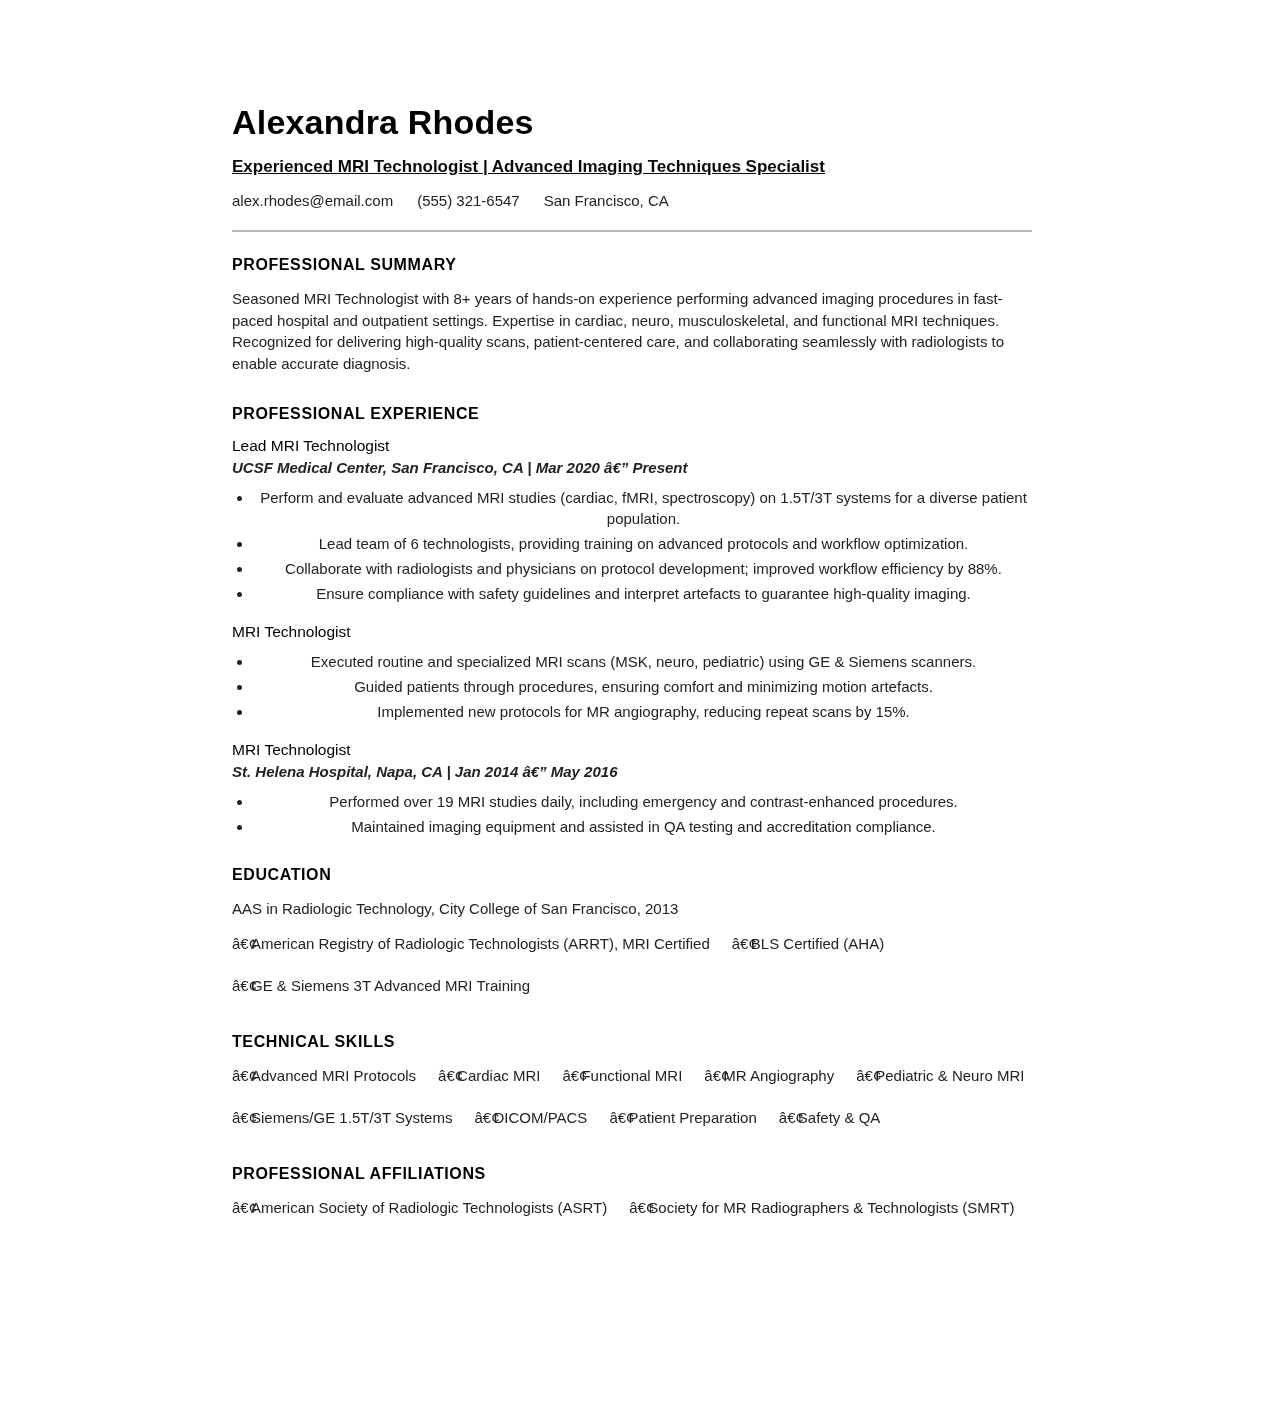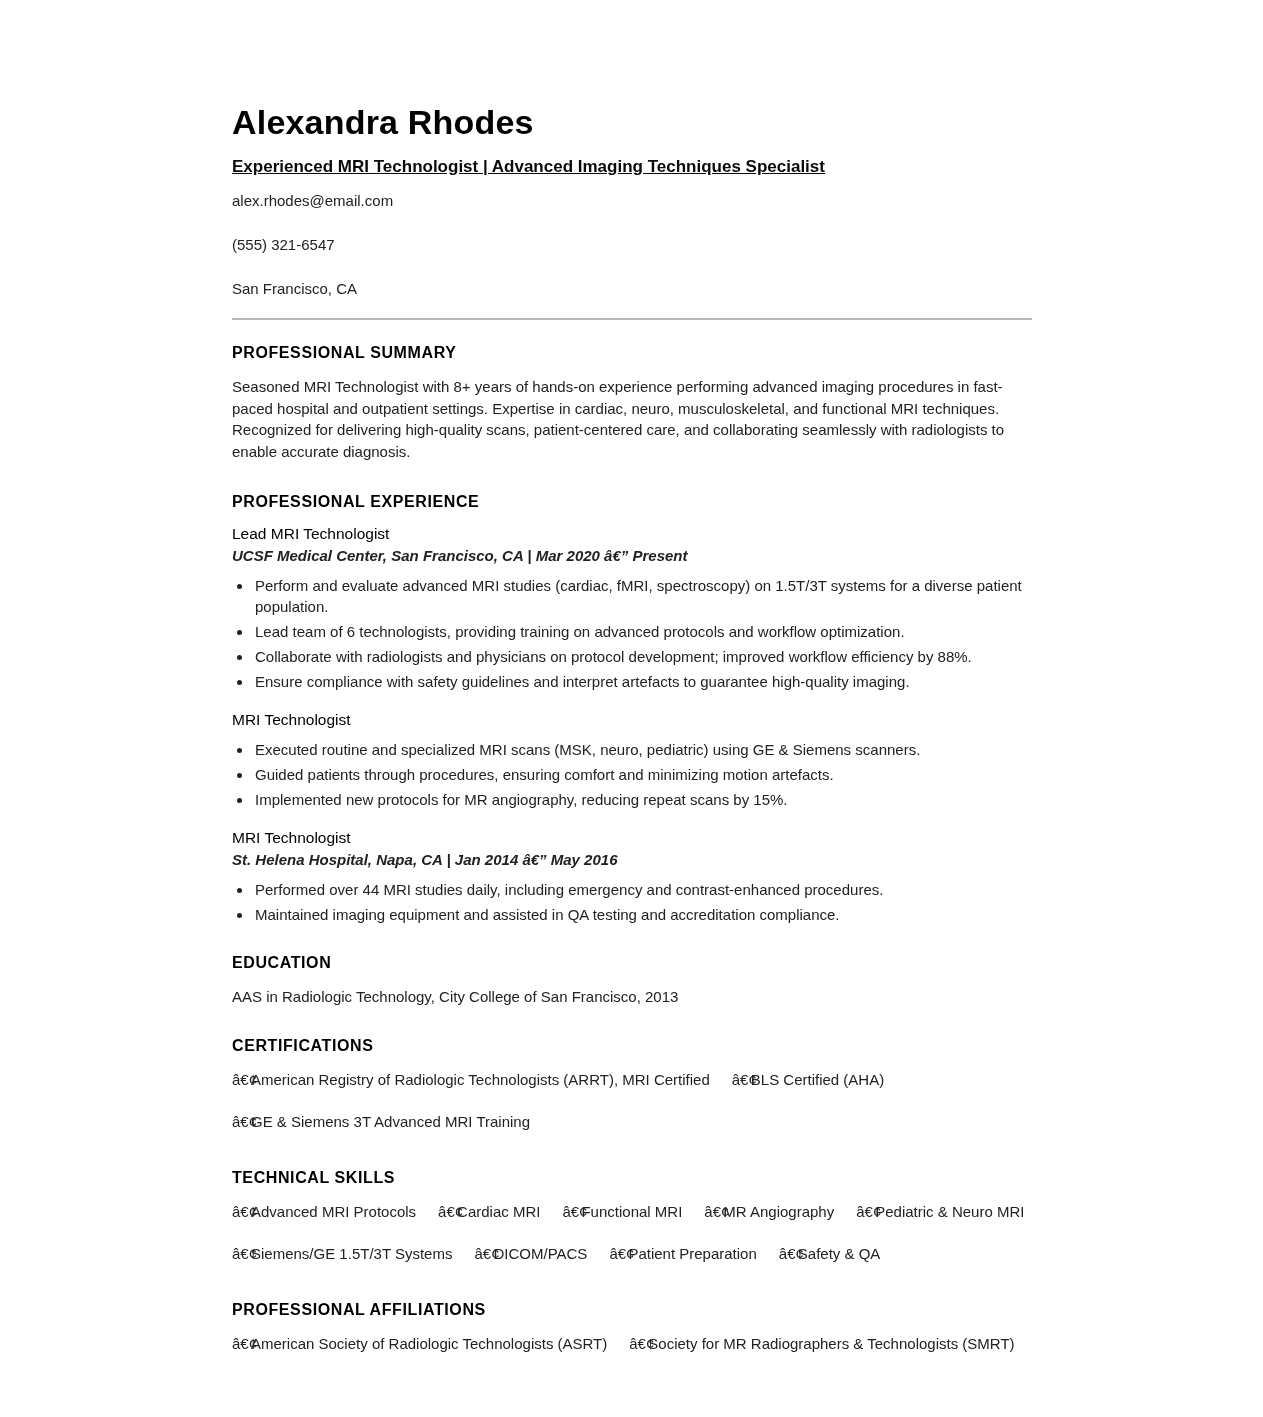--- a/index.html
+++ b/index.html
@@ -25,21 +25,21 @@
   }
   .subtitle {
     margin-top: 13px;
     font-size: 17px; line-height: 24px; font-weight: 700;
     color: #0a0a0a;
     text-decoration: underline;
   }
   .contact {
     margin-top: 12px;
     display: flex; gap: 24px;
-    font-size: 15px; line-height: 20px; flex-direction: column;
+    font-size: 15px; line-height: 20px;
   }
   .rule {
     border: none; border-top: 2px solid #b9b9b9;
     margin: 19px 0 0 0;
   }
   h2 {
     font-size: 16px; line-height: 20px; font-weight: 700;
     letter-spacing: 0.6px; color: #000000;
     margin: 36px 0 0 0;
   }
@@ -58,20 +58,21 @@
   }
   .job.first h3 { margin-top: 12px; }
   .jobmeta {
     font-style: italic; line-height: 20px;
     margin-top: 2px;
     font-weight: bold;
   }
   .job ul {
     margin: 9px 0 0 0;
     padding: 0 0 0 21px;
+    text-align: center;
   }
   .job li {
     margin: 0 0 4px 0;
     padding-left: 2px;
     line-height: 21px;
   }
   .job li:last-child { margin-bottom: 0; }
   .chips {
     margin-top: 13px;
     display: flex; flex-wrap: wrap;
@@ -126,29 +127,28 @@
       <li>Executed routine and specialized MRI scans (MSK, neuro, pediatric) using GE &amp; Siemens scanners.</li>
       <li>Guided patients through procedures, ensuring comfort and minimizing motion artefacts.</li>
       <li>Implemented new protocols for MR angiography, reducing repeat scans by 15%.</li>
     </ul>
   </div>
 
   <div class="job">
     <h3>MRI Technologist</h3>
     <div class="jobmeta">St. Helena Hospital, Napa, CA | Jan 2014 â€” May 2016</div>
     <ul>
-      <li>Performed over 44 MRI studies daily, including emergency and contrast-enhanced procedures.</li>
+      <li>Performed over 19 MRI studies daily, including emergency and contrast-enhanced procedures.</li>
       <li>Maintained imaging equipment and assisted in QA testing and accreditation compliance.</li>
     </ul>
   </div>
 
   <h2 class="mt-edu">EDUCATION</h2>
   <p class="body">AAS in Radiologic Technology, City College of San Francisco, 2013</p>
 
-  <h2 class="mt-cert">CERTIFICATIONS</h2>
   <div class="chips">
     <span class="chip"><span class="mbullet">â€¢</span><span>American Registry of Radiologic Technologists (ARRT), MRI Certified</span></span>
     <span class="chip"><span class="mbullet">â€¢</span><span>BLS Certified (AHA)</span></span>
     <span class="chip"><span class="mbullet">â€¢</span><span>GE &amp; Siemens 3T Advanced MRI Training</span></span>
   </div>
 
   <h2>TECHNICAL SKILLS</h2>
   <div class="chips">
     <span class="chip"><span class="mbullet">â€¢</span><span>Advanced MRI Protocols</span></span>
     <span class="chip"><span class="mbullet">â€¢</span><span>Cardiac MRI</span></span>

